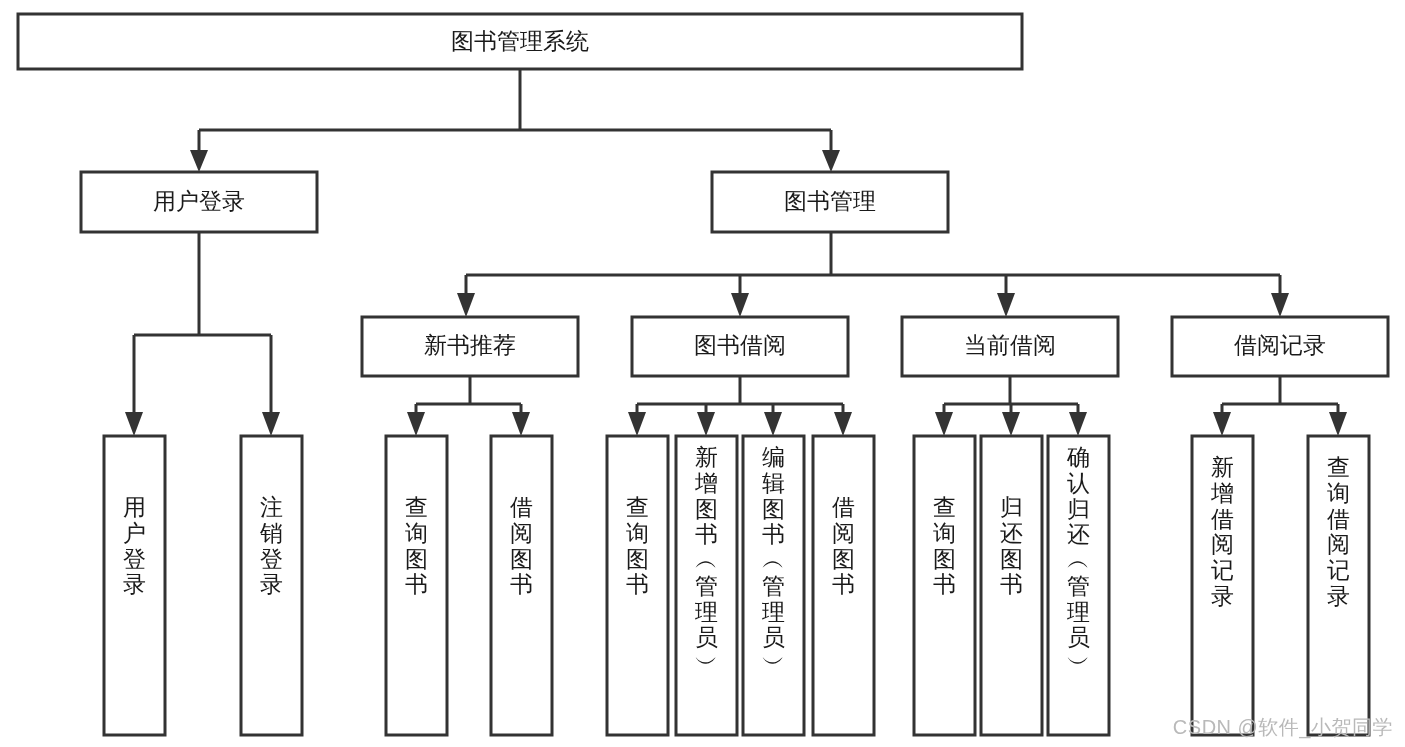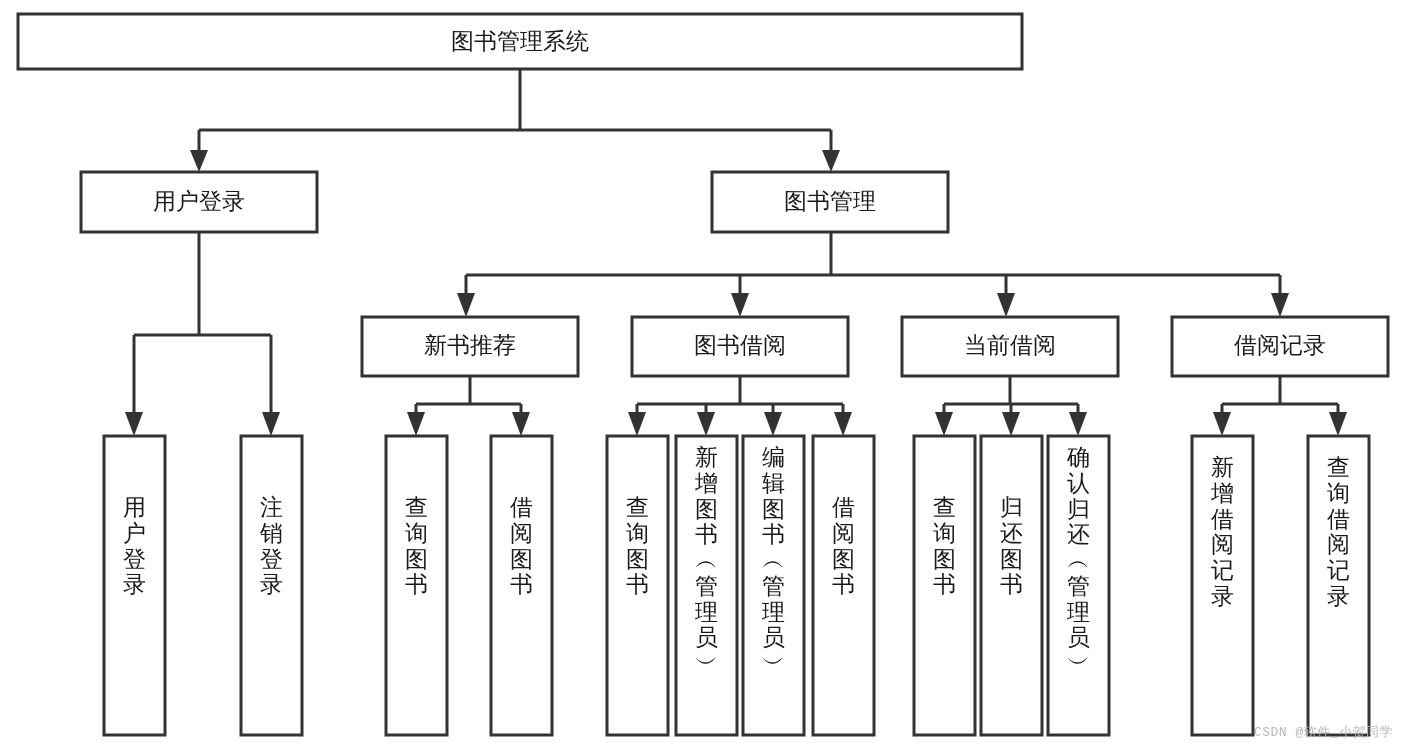--- a/index.html
+++ b/index.html
@@ -44,22 +44,22 @@
     fill: none;
   }
   .arrow-head {
     fill: #333333;
     stroke: none;
   }
   .watermark-text {
     position: absolute;
     right: 12px;
     bottom: 6px;
-    font-family: Liberation Mono, monospace;
-    font-size: 13px;
+    font-family: Liberation Sans, sans-serif;
+    font-size: 20px;
     color: #b9b9b9;
     white-space: nowrap;
     letter-spacing: 0.5px;
     user-select: none;
   }
   .vtext-wrap {
     position: absolute;
     display: flex;
     flex-direction: column;
     align-items: center;

